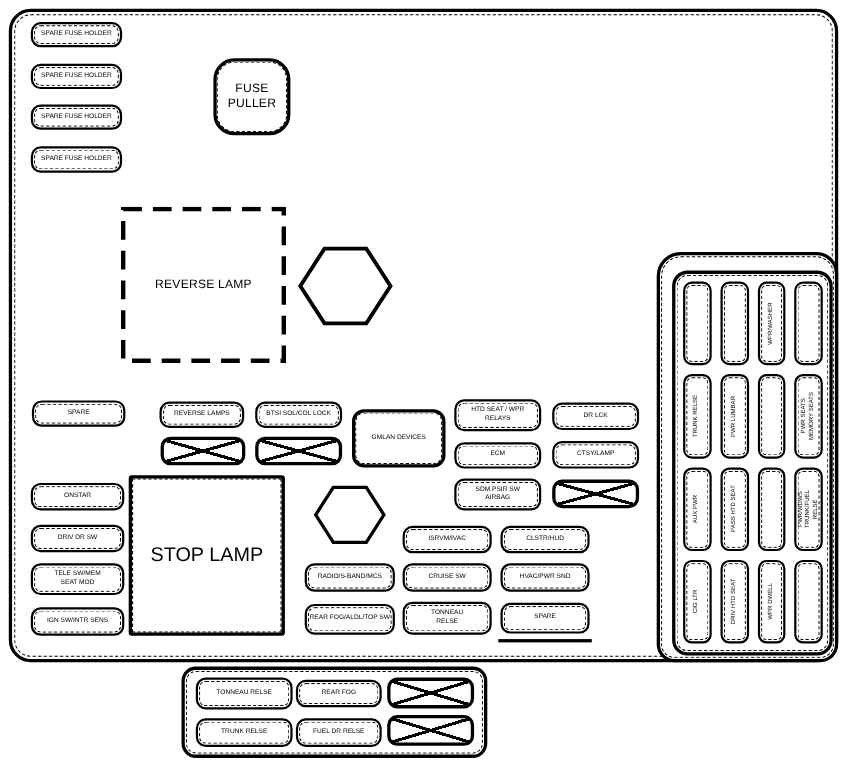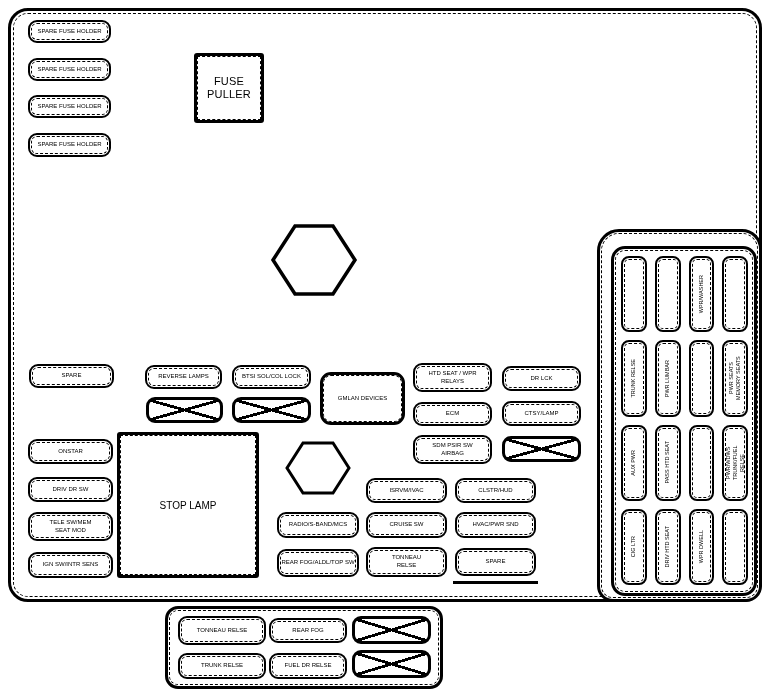--- a/index.html
+++ b/index.html
@@ -11,21 +11,21 @@
   .box{
     border:2.5px solid #000;border-radius:9px;background:#fff;
     display:flex;align-items:center;justify-content:center;text-align:center;
     font-size:6px;line-height:1.3;color:#000;
     outline:1px dashed #000;outline-offset:-4.5px;
   }
   .noteeth{outline:none;}
   .thick{border-width:3px;}
   .sq{border-radius:3px;}
   .bigtxt{font-size:11px;letter-spacing:0.2px;}
-  .stoptxt{font-size:10px;}
+  .stoptxt{font-size:18px;}
   .xbox{
     background:
       linear-gradient(to top right,   transparent calc(50% - 1.4px), #000 calc(50% - 1.4px), #000 calc(50% + 1.4px), transparent calc(50% + 1.4px)),
       linear-gradient(to bottom right,transparent calc(50% - 1.4px), #000 calc(50% - 1.4px), #000 calc(50% + 1.4px), transparent calc(50% + 1.4px));
   }
   .pad10{padding:0 10px;}
   .pad12{padding:0 12px;}
   .pad16{padding:0 16px;}
   
   .panel{
@@ -68,24 +68,30 @@
   <div class="abs box" style="left:28px;top:58px;width:83px;height:23px;">
     <span>SPARE FUSE HOLDER</span>
   </div>
   <div class="abs box" style="left:28px;top:95px;width:83px;height:23px;">
     <span>SPARE FUSE HOLDER</span>
   </div>
   <div class="abs box" style="left:28px;top:133px;width:83px;height:24px;">
     <span>SPARE FUSE HOLDER</span>
   </div>
 
-  <div class="abs box thick sq bigtxt pad12" style="left:194px;top:53px;width:70px;height:70px;line-height:1.2;">
+  <div class="abs box thick sq bigtxt pad12" style="left:194px;top:53px;width:70px;height:70px;line-height:1.2;border-radius:19px;">
     <span>FUSE PULLER</span>
   </div>
 
+  <div class="abs" style="left:110px;top:188px;width:150px;height:142px;">
+    <svg width="150" height="142" viewBox="0 0 150 142">
+      <rect x="2" y="2" width="146" height="138" fill="none" stroke="#000" stroke-width="4" stroke-dasharray="17 10"></rect>
+    </svg>
+    <div class="abs bigtxt" style="left:0;top:0;width:100%;height:100%;display:flex;align-items:center;justify-content:center;">REVERSE LAMP</div>
+  </div>
 
   <div class="abs" style="left:270px;top:222px;width:88px;height:76px;">
     <svg width="88" height="76" viewBox="0 0 88 76">
       <polygon points="3,38 25,4 63,4 85,38 63,72 25,72" fill="#fff" stroke="#000" stroke-width="3.5"></polygon>
     </svg>
   </div>
   <div class="abs" style="left:284px;top:439px;width:68px;height:58px;">
     <svg width="68" height="58" viewBox="0 0 68 58">
       <polygon points="3,29 19,4 49,4 65,29 49,54 19,54" fill="#fff" stroke="#000" stroke-width="3"></polygon>
     </svg>

